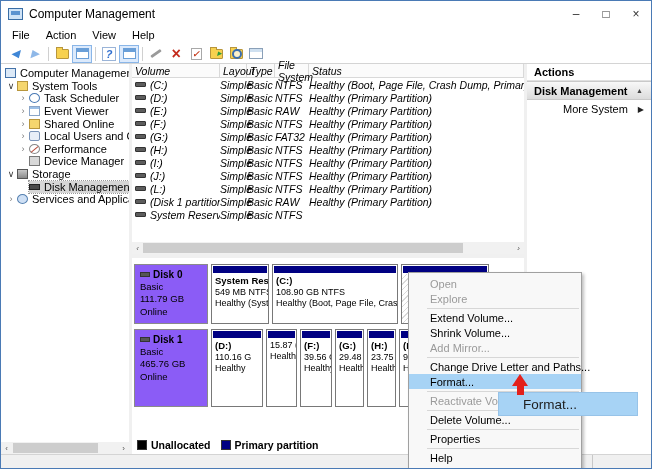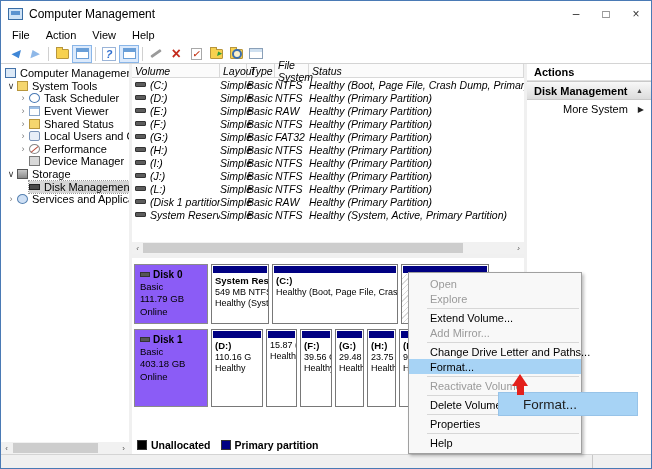--- a/index.html
+++ b/index.html
@@ -221,21 +221,21 @@
           <span class="tlabel">Task Scheduler</span>
         </div>
         <div class="trow lvl2">
           <span class="exp c"></span>
           <span class="ticon ic-event"></span>
           <span class="tlabel">Event Viewer</span>
         </div>
         <div class="trow lvl2">
           <span class="exp c"></span>
           <span class="ticon ic-shared"></span>
-          <span class="tlabel">Shared Status</span>
+          <span class="tlabel">Shared Online</span>
         </div>
         <div class="trow lvl2">
           <span class="exp c"></span>
           <span class="ticon ic-users"></span>
           <span class="tlabel">Local Users and Groups</span>
         </div>
         <div class="trow lvl2">
           <span class="exp c"></span>
           <span class="ticon ic-perf"></span>
           <span class="tlabel">Performance</span>
@@ -383,21 +383,20 @@
             <span class="c-status">Healthy (Primary Partition)</span>
           </div>
           <div class="vrow">
             <span class="c-vol">
                 <i class="volico"></i>
                 <span>System Reserved (K:)</span>
               </span>
             <span class="c-lay">Simple</span>
             <span class="c-type">Basic</span>
             <span class="c-fs">NTFS</span>
-            <span class="c-status">Healthy (System, Active, Primary Partition)</span>
           </div>
         </div>
         <div class="hscroll">
           <span class="hs-arrow hs-left">‹</span>
           <span class="hs-thumb" style="left:11px; width:320px;"></span>
           <span class="hs-arrow hs-right">›</span>
         </div>
       </div>
 
       <div class="hsplit"></div>
@@ -419,37 +418,38 @@
             <div class="part-body">
               <div class="pn">System Reserve</div>
               <div>549 MB NTFS</div>
               <div>Healthy (System,</div>
             </div>
           </div>
           <div class="part d0p2">
             <div class="part-hd"></div>
             <div class="part-body">
               <div class="pn">(C:)</div>
+              <div>108.90 GB NTFS</div>
               <div>Healthy (Boot, Page File, Crash Du</div>
             </div>
           </div>
           <div class="part d0p3 hatch">
             <div class="part-hd"></div>
             <div class="part-body"></div>
           </div>
         </div>
 
         <div class="diskrow drow1">
           <div class="dlabel">
             <div class="dname">
                 <span class="dicon"></span>
                 <span>Disk 1</span>
               </div>
             <div>Basic</div>
-            <div>403.18 GB</div>
+            <div>465.76 GB</div>
             <div>Online</div>
           </div>
           <div class="part d1p1">
             <div class="part-hd"></div>
             <div class="part-body">
               <div class="pn">(D:)</div>
               <div>110.16 G</div>
               <div>Healthy</div>
             </div>
           </div>
@@ -522,20 +522,21 @@
   <div class="statusbar">
     <div class="sb-left"></div>
     <div class="sb-right"></div>
   </div>
 
   <div class="ctxmenu">
     <div class="mi disabled">Open</div>
     <div class="mi disabled">Explore</div>
     <div class="msep"></div>
     <div class="mi">Extend Volume...</div>
+    <div class="mi">Shrink Volume...</div>
     <div class="mi disabled">Add Mirror...</div>
     <div class="msep"></div>
     <div class="mi">Change Drive Letter and Paths...</div>
     <div class="mi hl">Format...</div>
     <div class="msep"></div>
     <div class="mi disabled">Reactivate Volume</div>
     <div class="msep"></div>
     <div class="mi">Delete Volume...</div>
     <div class="msep"></div>
     <div class="mi">Properties</div>

